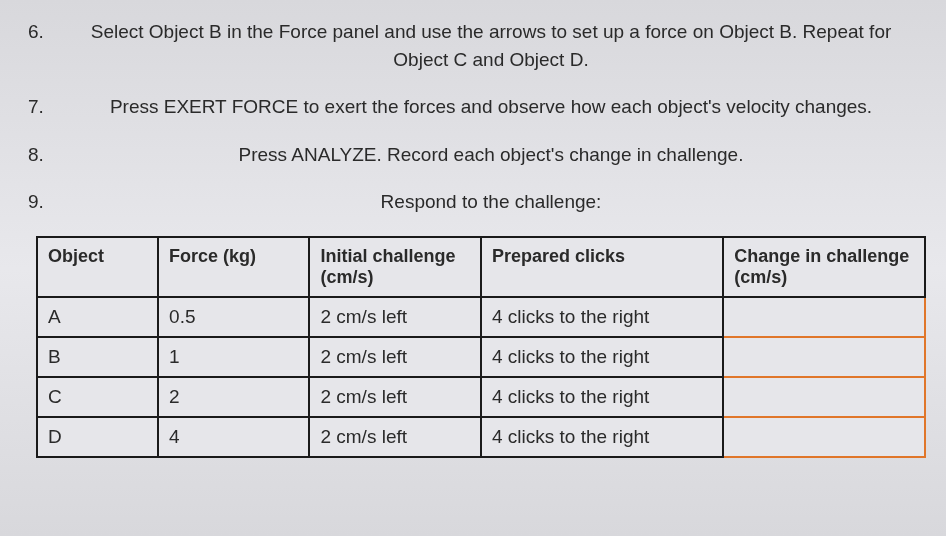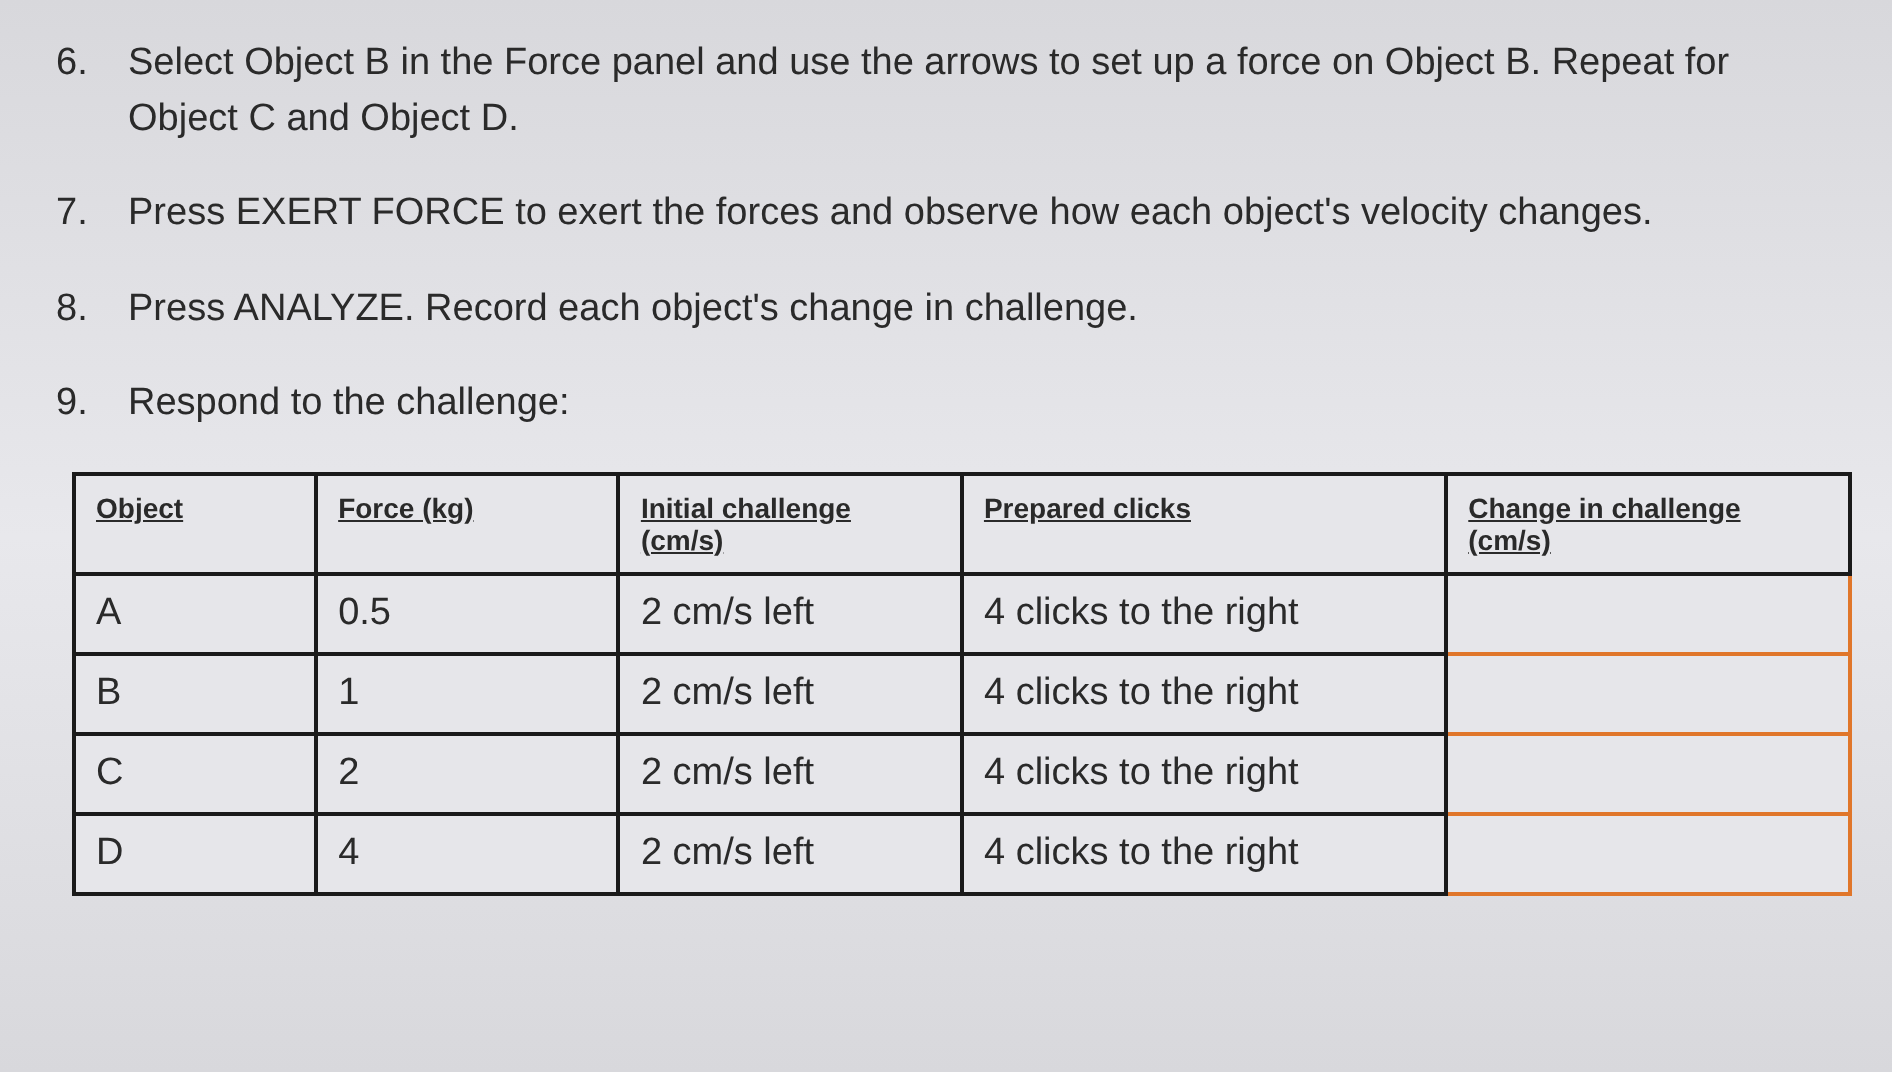--- a/index.html
+++ b/index.html
@@ -21,41 +21,41 @@
       margin-bottom: 20px;
       font-size: 19px;
       line-height: 1.45;
     }
     .instruction-number {
       min-width: 36px;
       text-align: left;
     }
     .instruction-text {
       flex: 1;
+      text-align: center;
     }
     .table-wrap {
       margin-top: 18px;
       margin-left: 8px;
     }
     table {
       border-collapse: collapse;
       width: 890px;
       background: #e6e6ea;
     }
     th, td {
       border: 2px solid #1a1a1a;
       text-align: left;
       padding: 8px 10px;
       font-size: 19px;
       vertical-align: top;
     }
     th {
       font-weight: bold;
-      font-size: 14px;
-      text-decoration: underline;
+      font-size: 18px;
     }
     
     col.c1 { width: 120px; }
     col.c2 { width: 150px; }
     col.c3 { width: 170px; }
     col.c4 { width: 240px; }
     col.c5 { width: 200px; }
     
     td.highlight {
       border-color: #e0762a;

